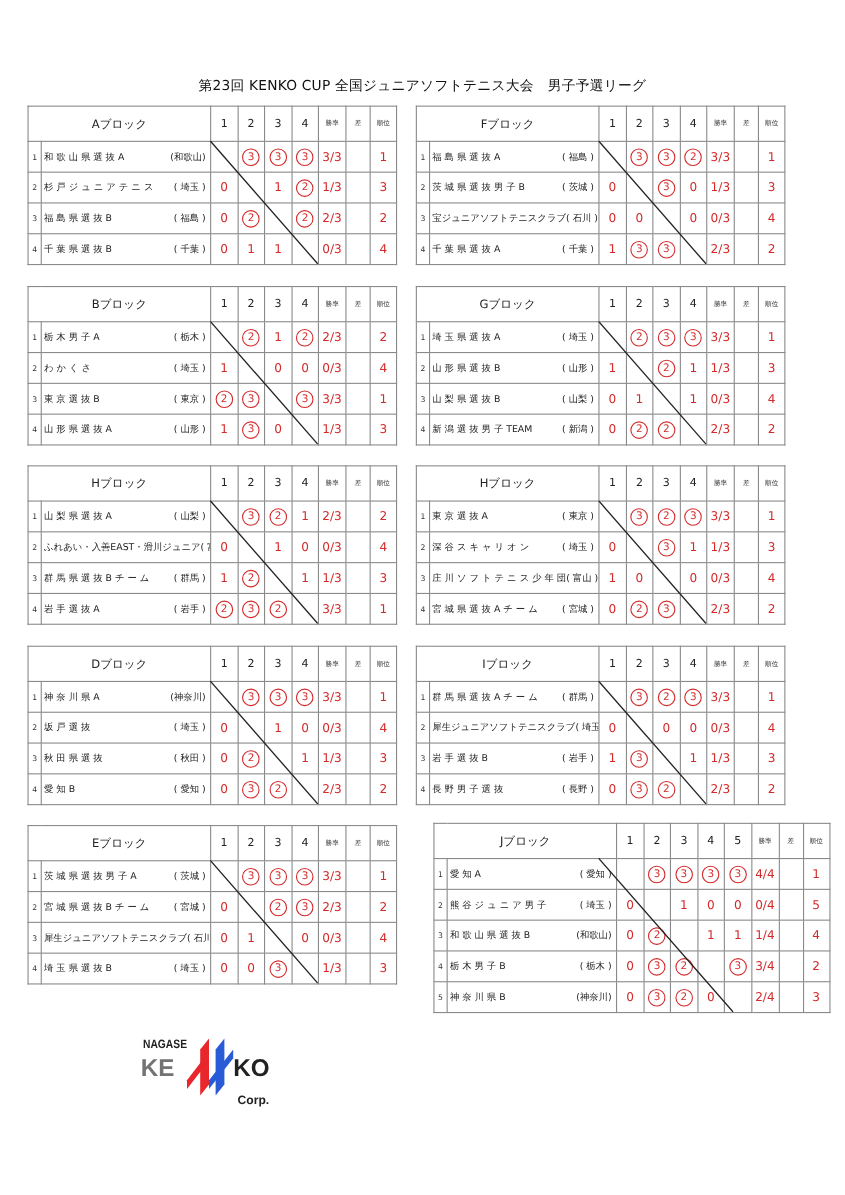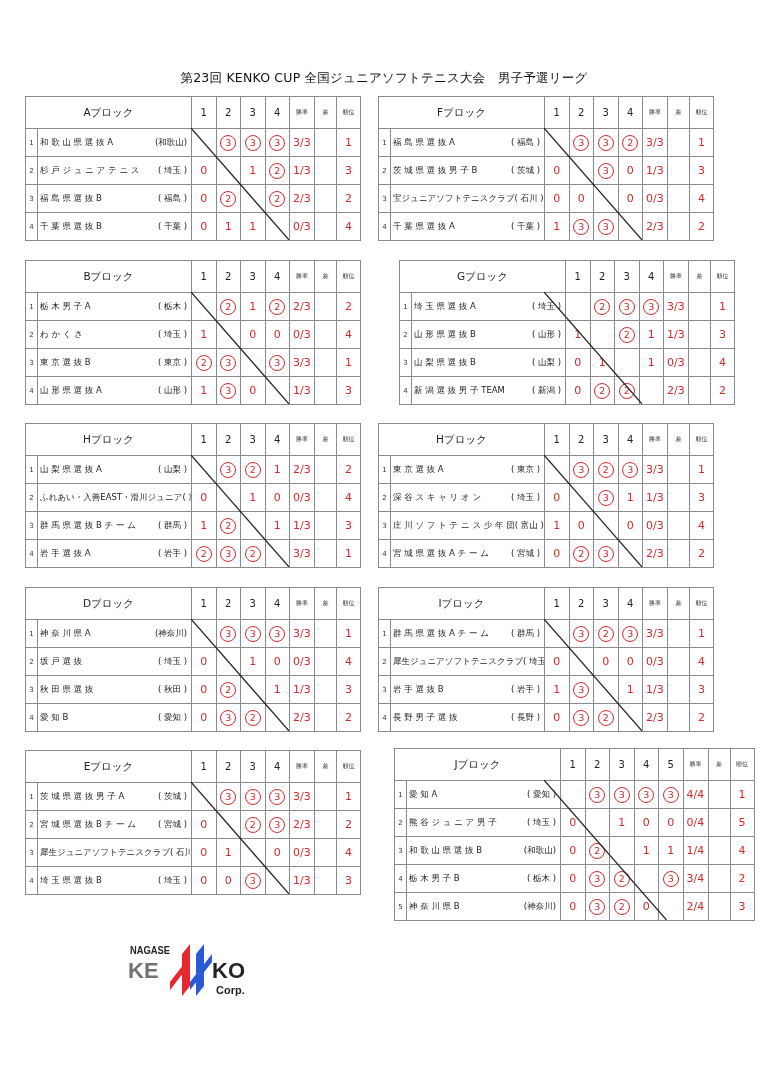--- a/index.html
+++ b/index.html
@@ -19,21 +19,21 @@
   .block td.res.circ span { display:inline-block; width:14px; height:14px; border:1px solid #d42a2a; border-radius:50%;
         line-height:14px; font-size:9.5px; text-align:center; }
   .block td.rate { font-size:11px; color:#d42a2a; text-align:left; padding-left:3px; }
   .block td.rank { font-size:11px; color:#d42a2a; }
   .block td.diff { }
   .diag { position:absolute; pointer-events:none; }
   .logo { position:absolute; left:128px; top:942px; width:126px; height:62px; }
   .logo .nagase { position:absolute; left:2px; top:2px; font-family:"Liberation Sans", sans-serif; font-weight:bold; font-size:11px; color:#222; letter-spacing:0px; transform:scaleX(0.85); transform-origin:left; }
   .logo .ke { position:absolute; left:0px; top:16px; font-family:"Liberation Sans", sans-serif; font-weight:bold; font-size:22px; color:#737373; }
   .logo .ko { position:absolute; left:84px; top:16px; font-family:"Liberation Sans", sans-serif; font-weight:bold; font-size:22px; color:#222; }
-  .logo .corp { position:absolute; left:88px; top:42px; font-family:"Liberation Sans", sans-serif; font-weight:bold; font-size:11px; color:#222; }
+  .logo .corp { position:absolute; left:88px; top:53px; font-family:"Liberation Sans", sans-serif; font-weight:bold; font-size:11px; color:#222; }
 </style>
 </head>
 <body>
 
 <div class="title">第23回 KENKO CUP 全国ジュニアソフトテニス大会　男子予選リーグ</div>
 
 <div id="blocks-root">
     <table class="block" style="top: 96px; left: 25px; width: 335px;">
       <colgroup>
         <col style="width:12px">
@@ -579,21 +579,21 @@
           <td class="res"><span></span></td>
           <td class="rate">2/3</td>
           <td class="diff"></td>
           <td class="rank">2</td>
         </tr>
       </tbody>
     </table>
     <svg class="diag" width="98" height="112" style="left: 544px; top: 128px;">
       <line x1="0" y1="0" x2="98" y2="112" stroke="#222" stroke-width="1.2"></line>
     </svg>
-    <table class="block" style="top: 260px; left: 399px; width: 335px;">
+    <table class="block" style="top: 260px; left: 378px; width: 335px;">
       <colgroup>
         <col style="width:12px">
         <col style="width:154px">
         <col style="width:24.5px">
         <col style="width:24.5px">
         <col style="width:24.5px">
         <col style="width:24.5px">
         <col style="width:25px">
         <col style="width:22px">
         <col style="width:24px">

